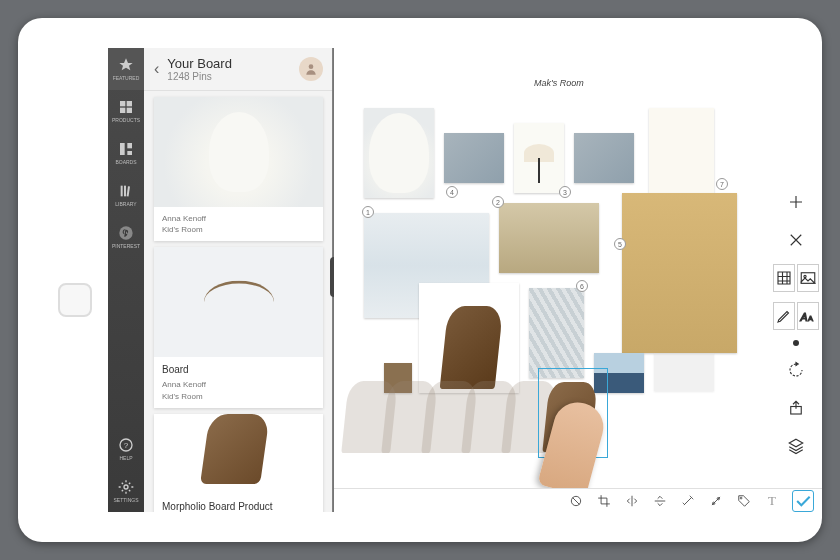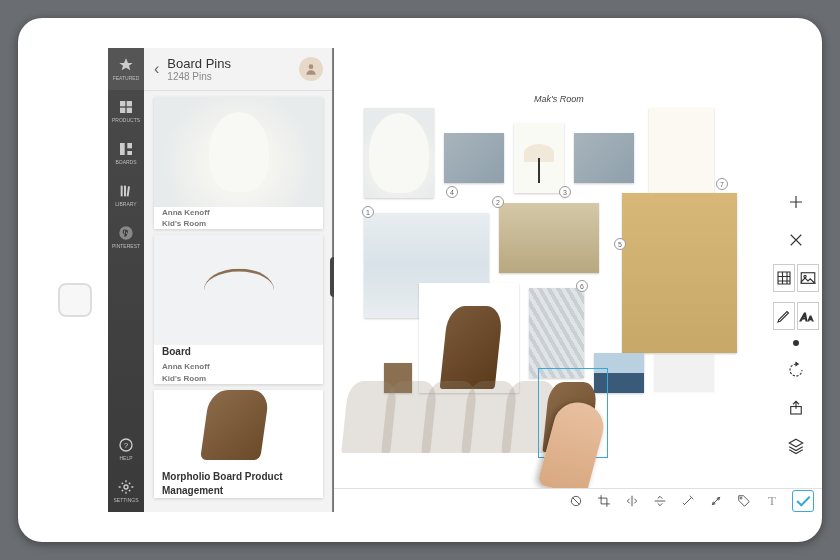--- a/index.html
+++ b/index.html
@@ -18,33 +18,33 @@
 .panel { position:absolute; left:36px; top:0; width:190px; height:100%; background:#f3f3f3; overflow:hidden; border-right:1px solid #ddd; }
 .panel-head { display:flex; align-items:center; padding:8px 10px; border-bottom:1px solid #e0e0e0; }
 .back { font-size:16px; color:#666; margin-right:8px; cursor:pointer; }
 .panel-title { font-size:13px; font-weight:500; color:#333; }
 .panel-sub { font-size:10px; color:#888; }
 .avatar { width:24px; height:24px; border-radius:12px; background:#e8d8c8; margin-left:auto; display:flex; align-items:center; justify-content:center; }
 .avatar svg { width:14px; height:14px; fill:#a89080; }
 
 .pin { margin:6px 10px; background:#fff; box-shadow:0 1px 3px rgba(0,0,0,.15); }
 .pin-img { width:100%; height:110px; background:#e8ebec; position:relative; overflow:hidden; }
-.pin-meta { padding:0 8px; font-size:8px; color:#777; line-height:1.4;font-weight:bold; }
+.pin-meta { padding:6px 8px; font-size:8px; color:#777; line-height:1.4; }
 .pin-title { font-size:10px; color:#333; margin-bottom:2px; }
 
 .bear { position:absolute; inset:0; background:radial-gradient(circle at 50% 60%,#f5f5f0 30%,#e8ebec 70%); }
 .bear::before { content:''; position:absolute; left:50%; top:50%; width:60px; height:80px; transform:translate(-50%,-50%); background:#f8f8f4; border-radius:50% 50% 40% 40%; }
 .antler { position:absolute; inset:0; background:#f0f2f4; }
 .antler::before { content:''; position:absolute; left:50%; top:50%; width:70px; height:40px; transform:translate(-50%,-50%); border-top:3px solid #8a7050; border-radius:50% 50% 0 0; }
 .chair-thumb { position:absolute; inset:0; background:#fff; }
 .chair-thumb::before { content:''; position:absolute; left:30%; bottom:10px; width:60px; height:70px; background:linear-gradient(135deg,#8b6b4a,#6b4a2a); border-radius:30% 30% 10% 10%; transform:skewX(-8deg); }
 
 .canvas { position:absolute; left:226px; top:0; right:0; bottom:24px; background:#fff; }
 .board { position:absolute; left:30px; top:30px; right:60px; height:320px; }
-.board-title { position:absolute; left:170px; top:16px; text-align:left; }
+.board-title { position:absolute; left:170px; top:0; text-align:left; }
 .board-sub { font-size:9px; font-style:italic; color:#444; }
 .board-main { font-size:22px; font-weight:700; letter-spacing:1px; color:#222; }
 
 .item { position:absolute; background:#e8ebec; box-shadow:0 1px 2px rgba(0,0,0,.2); }
 .num { position:absolute; width:12px; height:12px; border:1px solid #999; border-radius:50%; font-size:7px; display:flex; align-items:center; justify-content:center; background:#fff; color:#666; }
 
 .pillow { background:linear-gradient(135deg,#a8b4bc,#8fa0ac); }
 .lamp { background:#fafaf5; }
 .lamp::before { content:''; position:absolute; left:50%; top:30%; width:30px; height:18px; transform:translateX(-50%); background:#f0e8d8; border-radius:50% 50% 0 0; }
 .lamp::after { content:''; position:absolute; left:50%; bottom:15%; width:2px; height:35%; background:#333; transform:translateX(-50%); }
@@ -140,21 +140,21 @@
             <path d="M12 2v3M12 19v3M4 12H1M23 12h-3M5.6 5.6l2 2M16.4 16.4l2 2M5.6 18.4l2-2M16.4 7.6l2-2" stroke="#ccc" stroke-width="2"></path>
           </svg>
         <span class="nav-label">SETTINGS</span>
       </div>
     </div>
 
     <div class="panel">
       <div class="panel-head">
         <span class="back">‹</span>
         <div>
-          <div class="panel-title">Board Pins</div>
+          <div class="panel-title">Your Board</div>
           <div class="panel-sub">1248 Pins</div>
         </div>
         <div class="avatar">
             <svg viewBox="0 0 24 24">
               <circle cx="12" cy="8" r="4"></circle>
               <path d="M4 22c0-4.4 3.6-8 8-8s8 3.6 8 8"></path>
             </svg>
           </div>
       </div>
       <div class="pin">

